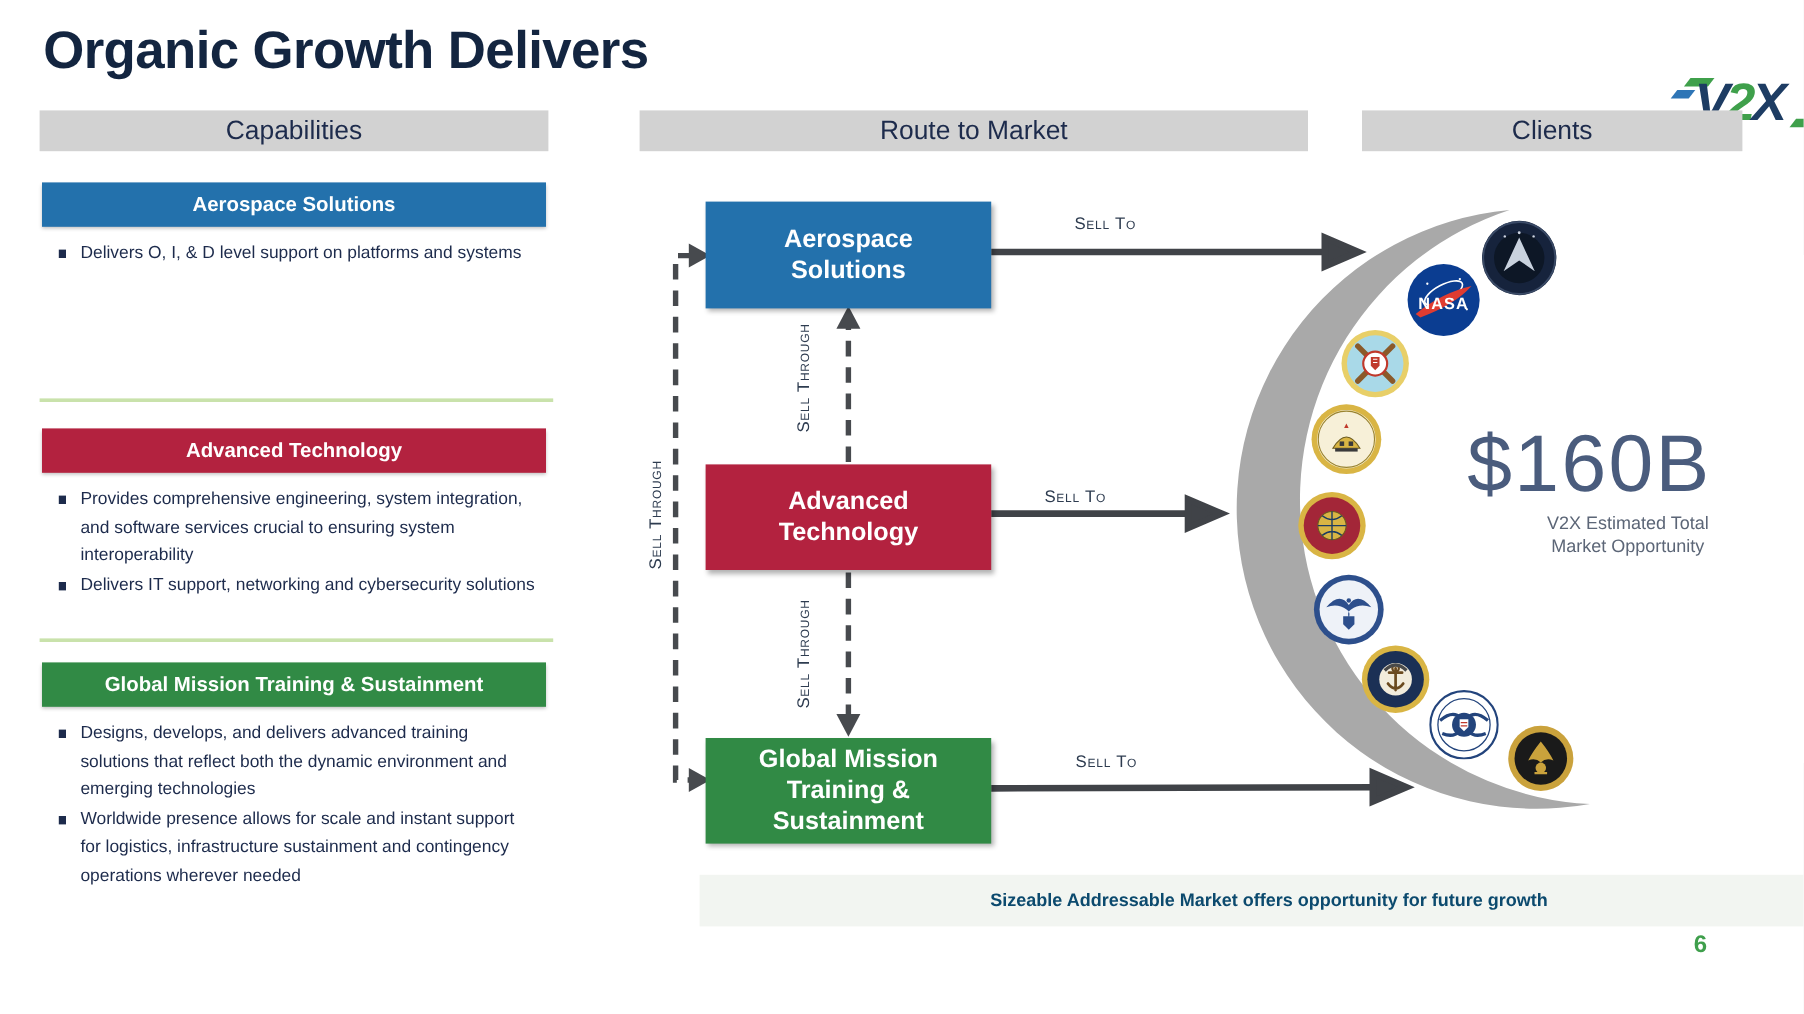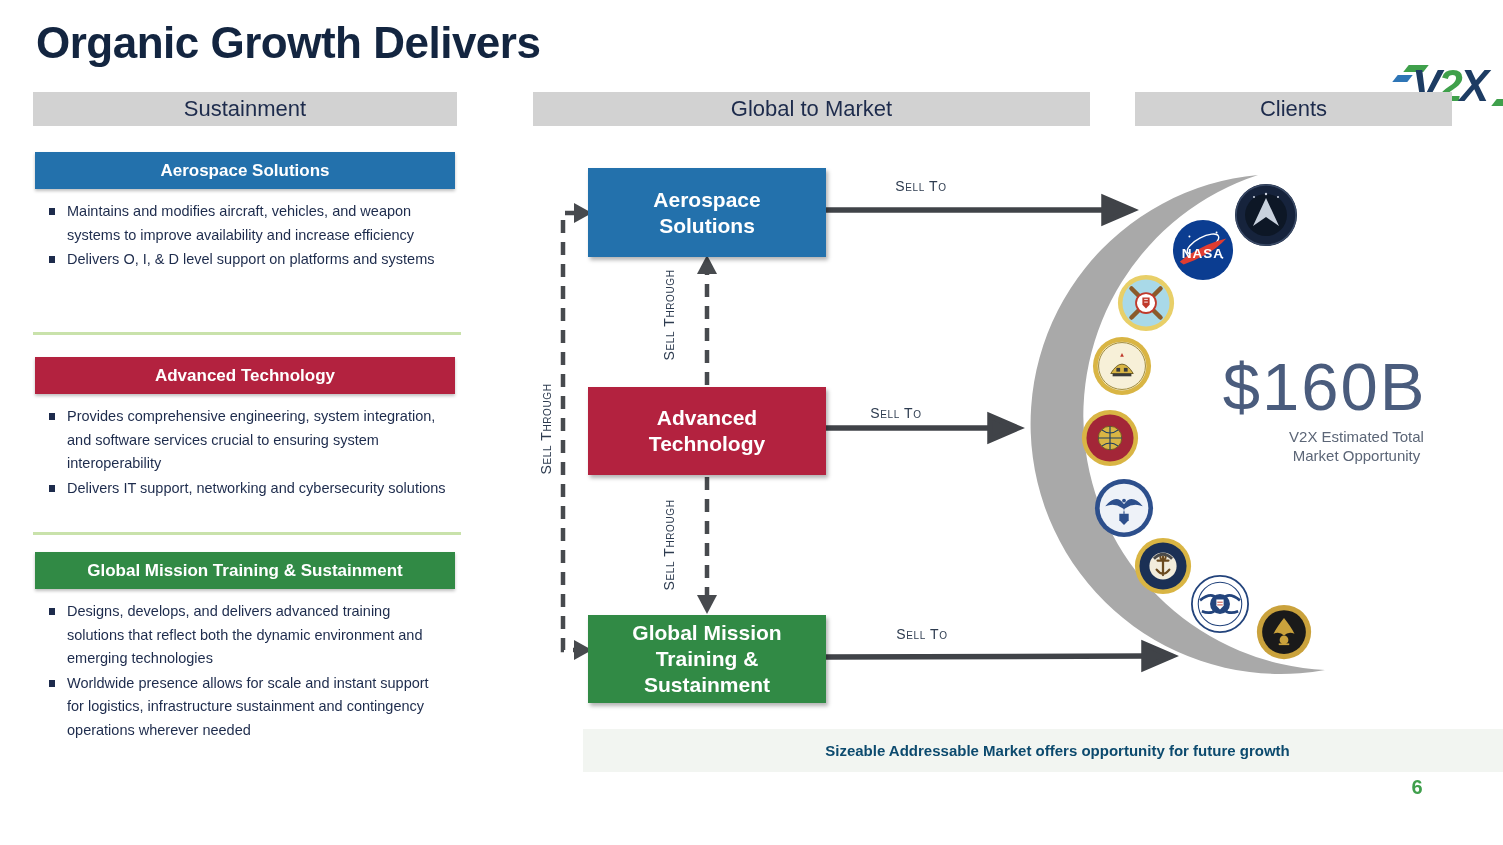--- a/index.html
+++ b/index.html
@@ -98,28 +98,27 @@
 
   <div class="logo">
     <div class="stripe g1"></div>
     <div class="stripe b1"></div>
     <div class="logo-text"><span>V</span><span class="g2">2</span><span>X</span></div>
     <div class="stripe g2s"></div>
     <div class="stripe b2"></div>
     <div class="logo-tm">™</div>
   </div>
 
-  <div class="col-head c1">Sustainment</div>
-  <div class="col-head c2">Global to Market</div>
+  <div class="col-head c1">Capabilities</div>
+  <div class="col-head c2">Route to Market</div>
   <div class="col-head c3">Clients</div>
 
   <div class="cap-sec" style="top:152px">
     <div class="cap-bar blue">Aerospace Solutions</div>
     <ul class="cap-list">
-      <li>Maintains and modifies aircraft, vehicles, and weapon systems to improve availability and increase efficiency</li>
       <li>Delivers O, I, &amp; D level support on platforms and systems</li>
     </ul>
   </div>
   <div class="divider" style="top:332px"></div>
 
   <div class="cap-sec" style="top:357px">
     <div class="cap-bar red">Advanced Technology</div>
     <ul class="cap-list">
       <li>Provides comprehensive engineering, system integration, and software services crucial to ensuring system interoperability</li>
       <li>Delivers IT support, networking and cybersecurity solutions</li>

